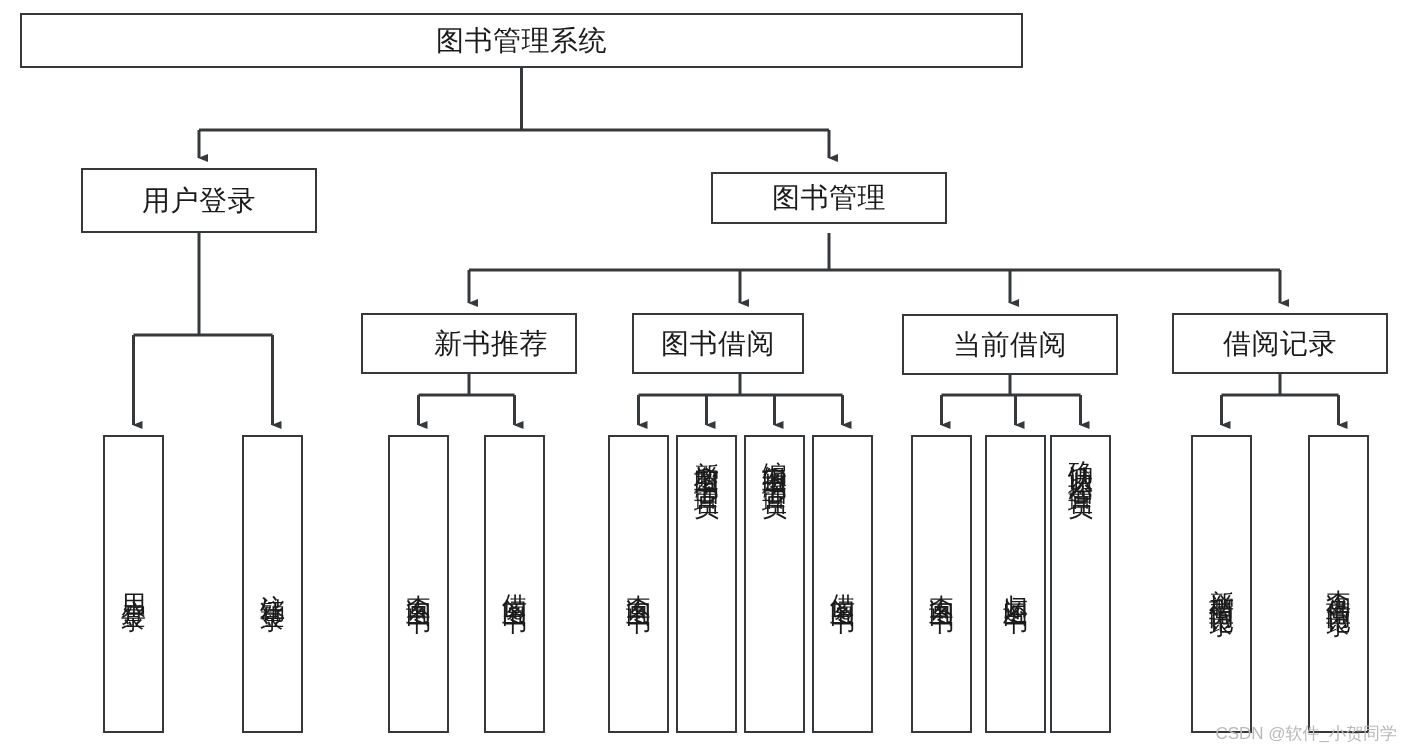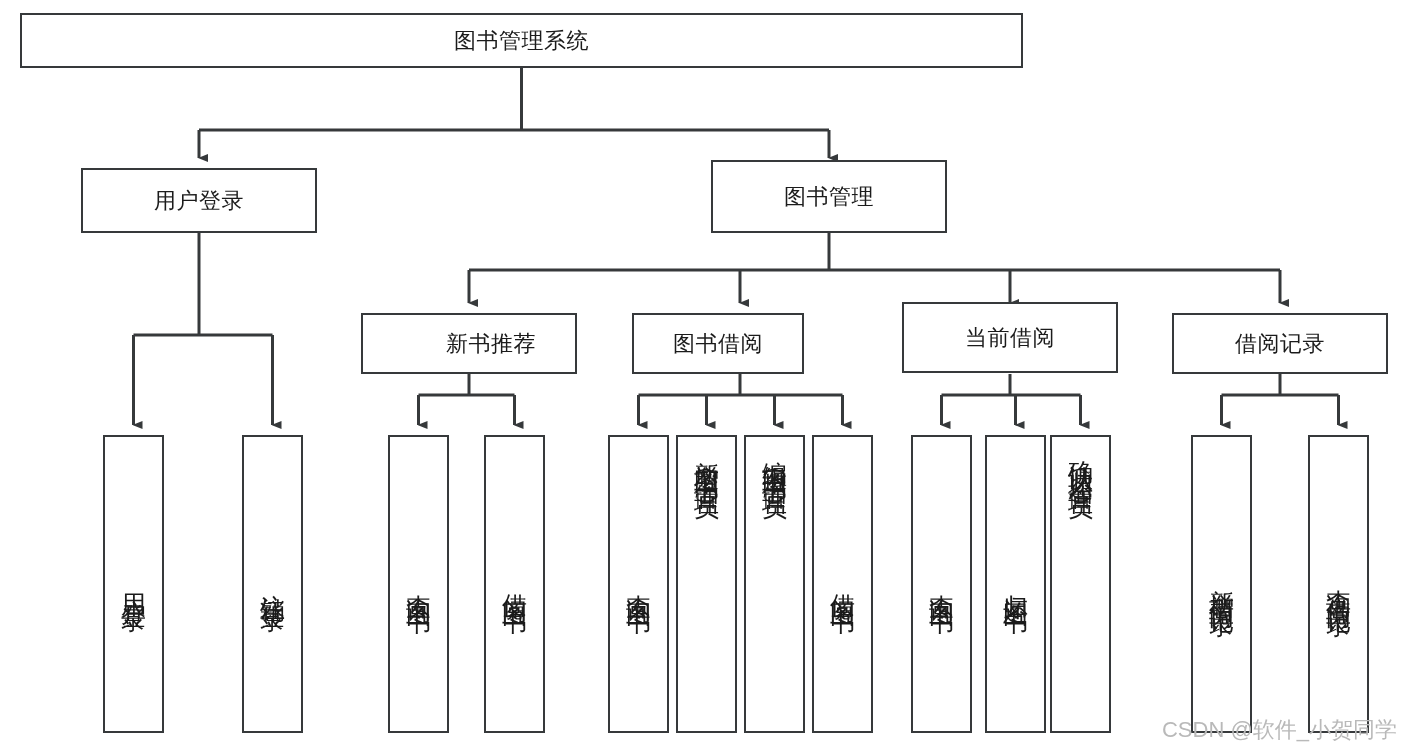--- a/index.html
+++ b/index.html
@@ -25,21 +25,21 @@
     color:#1b1b1b;
   }
   .node .lbl{
     display:block;
     white-space:nowrap;
     letter-spacing:0.5px;
   }
 
   
   .node.h .lbl{
-    font-size:22px;
+    font-size:28px;
     line-height:1;
   }
 
   
   .node.v{
     align-items:flex-start;
     justify-content:center;
     padding-top:4px;
   }
   .node.v .lbl{
@@ -50,21 +50,21 @@
     letter-spacing:5px;
     white-space:nowrap;
   }
   
   .node.v.center{align-items:center;padding-top:0;}
 
   #watermark{
     position:absolute;
     right:8px;
     bottom:2px;
-    font-size:22px;
+    font-size:17px;
     color:#b9b9b9;
     white-space:nowrap;
     font-family:"Liberation Sans","DejaVu Sans",sans-serif;
   }
 </style>
 </head>
 <body>
 
 <div id="canvas">
   <svg id="edges" viewBox="0 0 1405 747" xmlns="http://www.w3.org/2000/svg">
@@ -110,30 +110,30 @@
       </g>
   </svg>
 
   <div id="nodes-layer">
       <div class="node h" style="left: 20px; top: 13px; width: 1003px; height: 55px;">
         <span class="lbl">图书管理系统</span>
       </div>
       <div class="node h" style="left: 81px; top: 168px; width: 236px; height: 65px;">
         <span class="lbl">用户登录</span>
       </div>
-      <div class="node h" style="left: 711px; top: 160px; width: 236px; height: 73px;">
+      <div class="node h" style="left: 711px; top: 172px; width: 236px; height: 52px;">
         <span class="lbl">图书管理</span>
       </div>
       <div class="node h" style="left: 361px; top: 313px; width: 216px; height: 61px; padding-left: 44px;">
         <span class="lbl">新书推荐</span>
       </div>
       <div class="node h" style="left: 632px; top: 313px; width: 172px; height: 61px;">
         <span class="lbl">图书借阅</span>
       </div>
-      <div class="node h" style="left: 902px; top: 302px; width: 216px; height: 71px;">
+      <div class="node h" style="left: 902px; top: 314px; width: 216px; height: 61px;">
         <span class="lbl">当前借阅</span>
       </div>
       <div class="node h" style="left: 1172px; top: 313px; width: 216px; height: 61px;">
         <span class="lbl">借阅记录</span>
       </div>
       <div class="node v center" style="left: 103px; top: 435px; width: 61px; height: 298px;">
         <span class="lbl">用户登录</span>
       </div>
       <div class="node v center" style="left: 242px; top: 435px; width: 61px; height: 298px;">
         <span class="lbl">注销登录</span>

